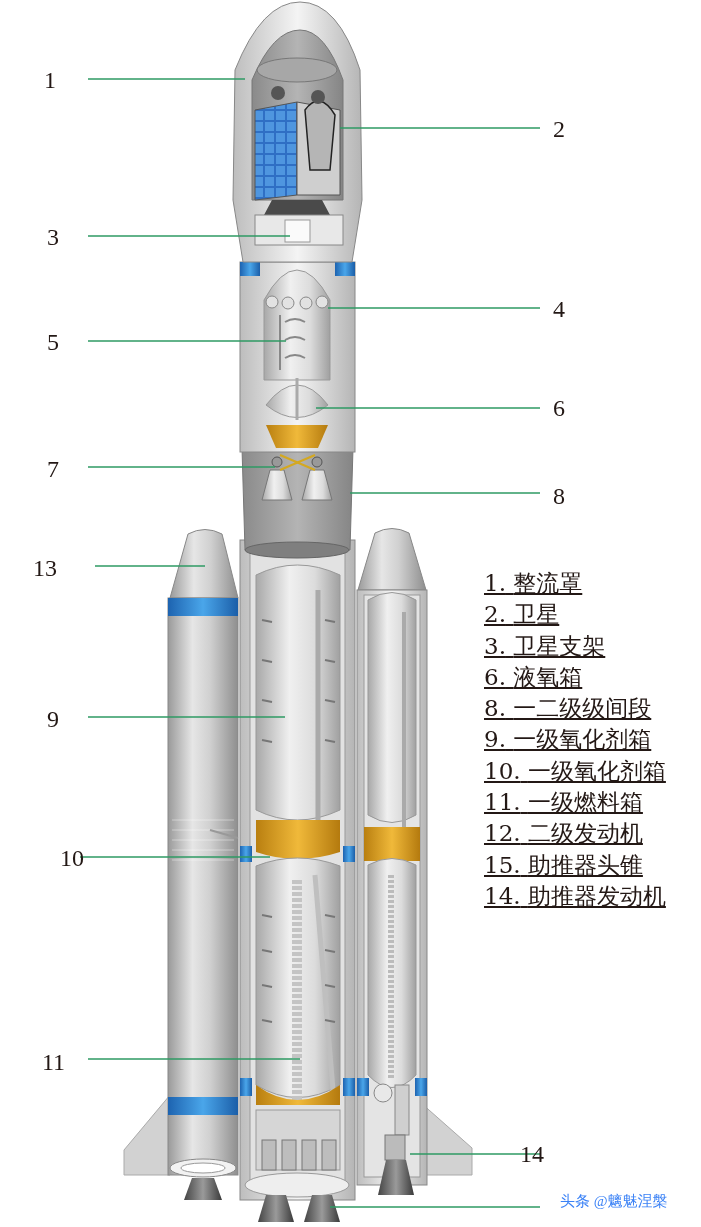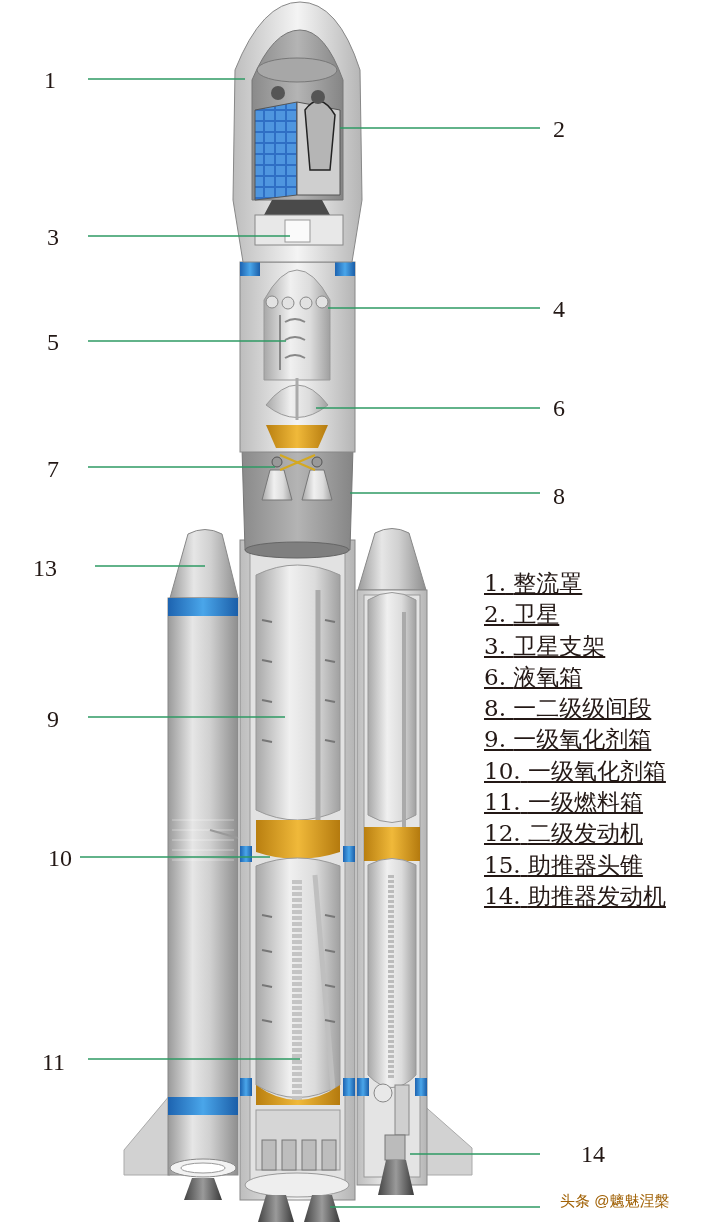--- a/index.html
+++ b/index.html
@@ -1,21 +1,21 @@
 <!DOCTYPE html>
 <html><head>
 <meta charset="utf-8">
 <style>
   html,body{margin:0;padding:0;background:#ffffff;}
   body{width:701px;height:1227px;position:relative;overflow:hidden;font-family:"DejaVu Serif","Liberation Serif",serif;color:#231815;}
   #stage{position:absolute;left:0;top:0;width:701px;height:1227px;}
   .num{position:absolute;font-size:24px;line-height:24px;font-family:"Liberation Serif","DejaVu Serif",serif;color:#231815;}
   .legend{position:absolute;left:484px;top:568px;font-size:23px;line-height:31.3px;font-family:"DejaVu Serif","Liberation Serif",serif;color:#231815;}
   .legend-item{white-space:nowrap;text-decoration:underline;}
-  .watermark{position:absolute;left:560px;top:1192px;font-size:15px;font-family:Liberation Sans, sans-serif;color:#a16207;}
+  .watermark{position:absolute;left:560px;top:1192px;font-size:15px;font-family:Liberation Serif, serif;color:#3b82f6;}
 </style>
 </head>
 <body>
 
 <div id="stage">
 <svg width="701" height="1227" viewBox="0 0 701 1227" xmlns="http://www.w3.org/2000/svg">
   <defs>
     <linearGradient id="cyl" x1="0" x2="1" y1="0" y2="0">
       <stop offset="0" stop-color="#9a9a9a"></stop>
       <stop offset="0.35" stop-color="#e6e6e6"></stop>
@@ -219,23 +219,23 @@
 <div class="num" style="left:44px;top:68px">1</div>
 <div class="num" style="left:553px;top:117px">2</div>
 <div class="num" style="left:47px;top:225px">3</div>
 <div class="num" style="left:553px;top:297px">4</div>
 <div class="num" style="left:47px;top:330px">5</div>
 <div class="num" style="left:553px;top:396px">6</div>
 <div class="num" style="left:47px;top:457px">7</div>
 <div class="num" style="left:553px;top:484px">8</div>
 <div class="num" style="left:33px;top:556px">13</div>
 <div class="num" style="left:47px;top:707px">9</div>
-<div class="num" style="left:48px;top:846px">10</div>
+<div class="num" style="left:60px;top:846px">10</div>
 <div class="num" style="left:42px;top:1050px">11</div>
-<div class="num" style="left:581px;top:1142px">14</div>
+<div class="num" style="left:520px;top:1142px">14</div>
 
 
 <div class="legend">
   <div class="legend-item"><span>1.</span> <span>整流罩</span></div>
   <div class="legend-item"><span>2.</span> <span>卫星</span></div>
   <div class="legend-item"><span>3.</span> <span>卫星支架</span></div>
   <div class="legend-item"><span>6.</span> <span>液氧箱</span></div>
   <div class="legend-item"><span>8.</span> <span>一二级级间段</span></div>
   <div class="legend-item"><span>9.</span> <span>一级氧化剂箱</span></div>
   <div class="legend-item"><span>10.</span> <span>一级氧化剂箱</span></div>

